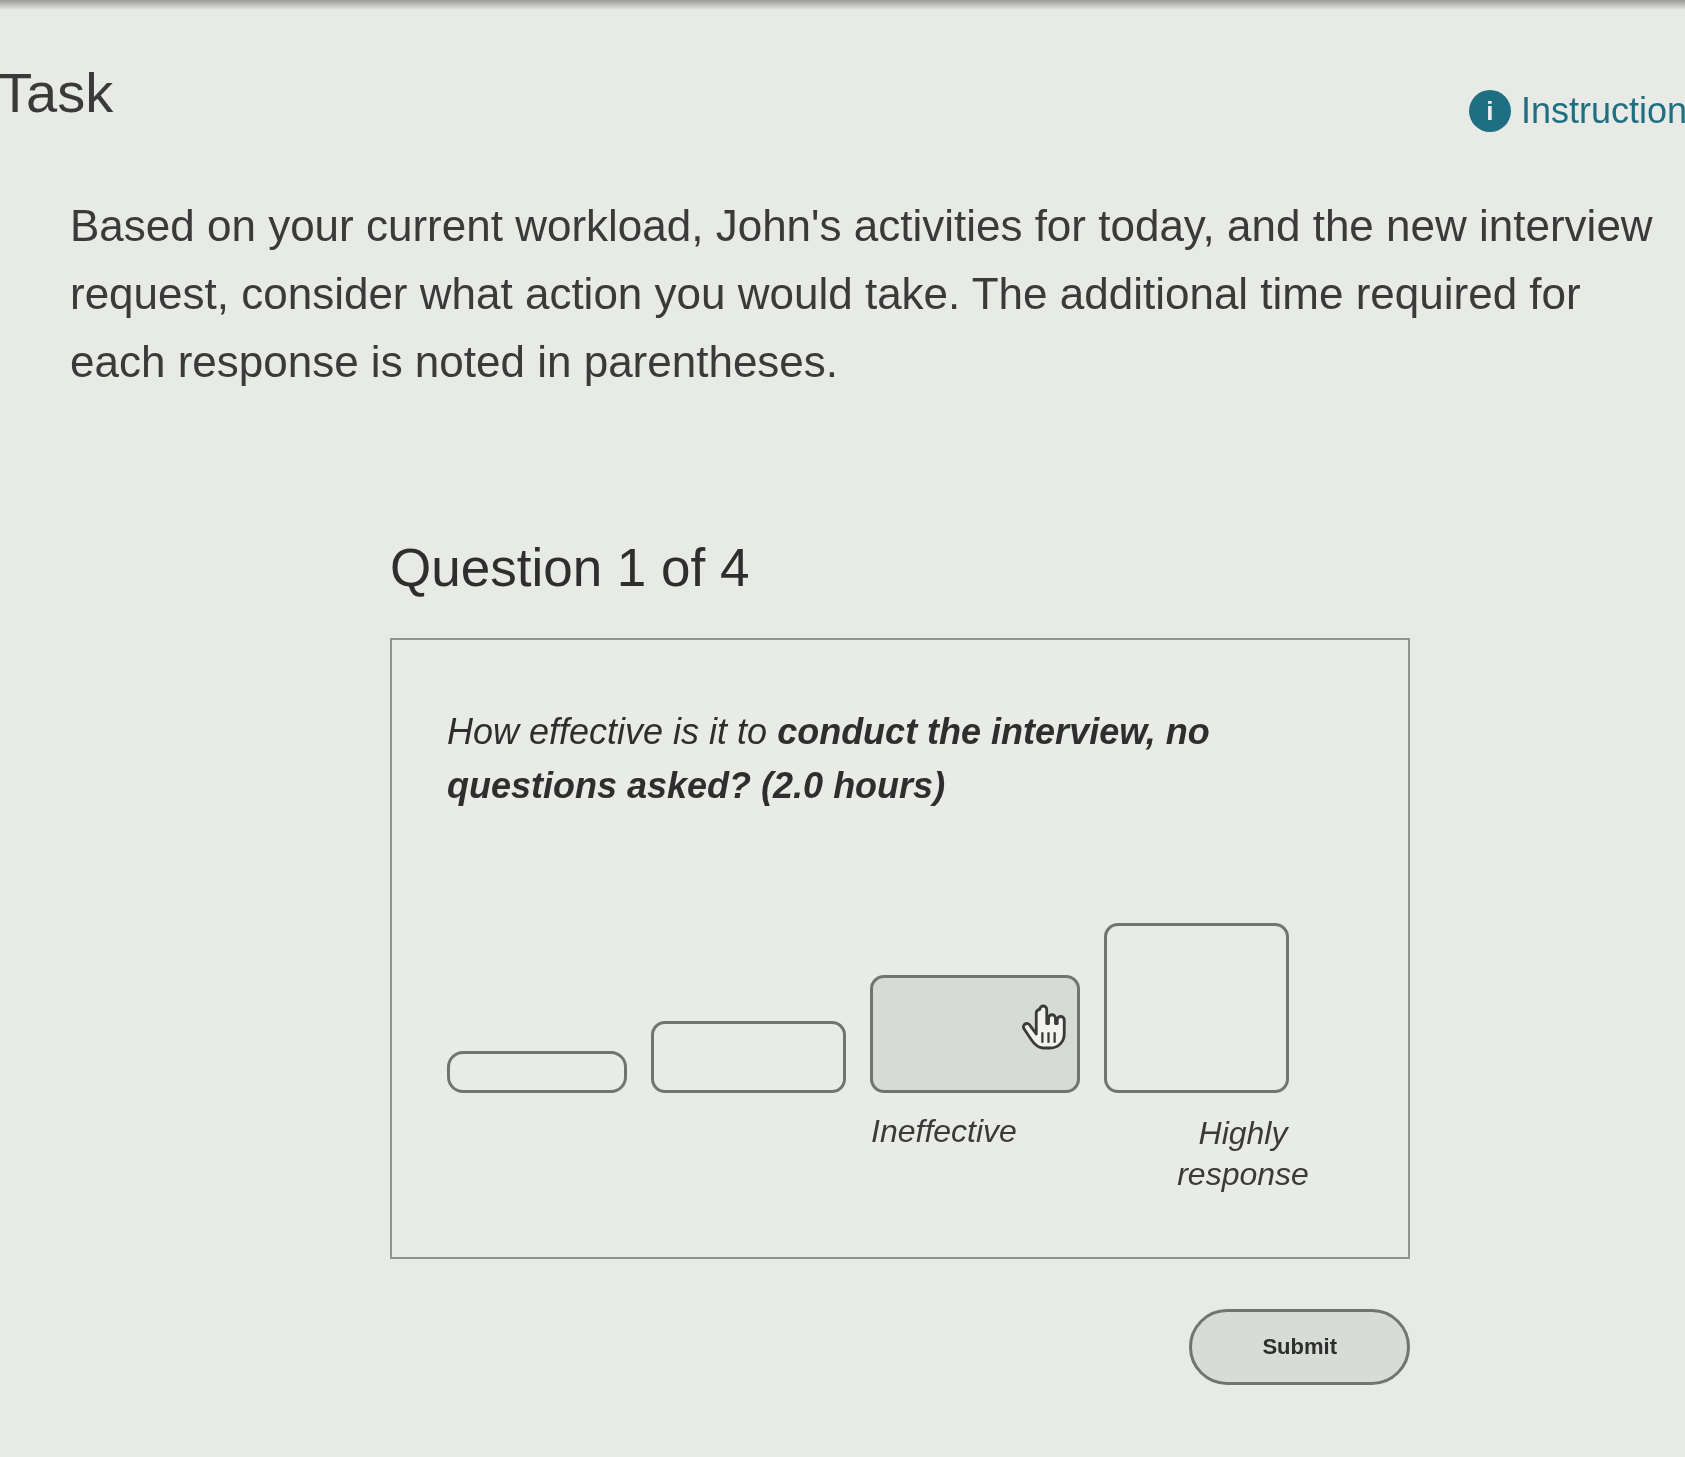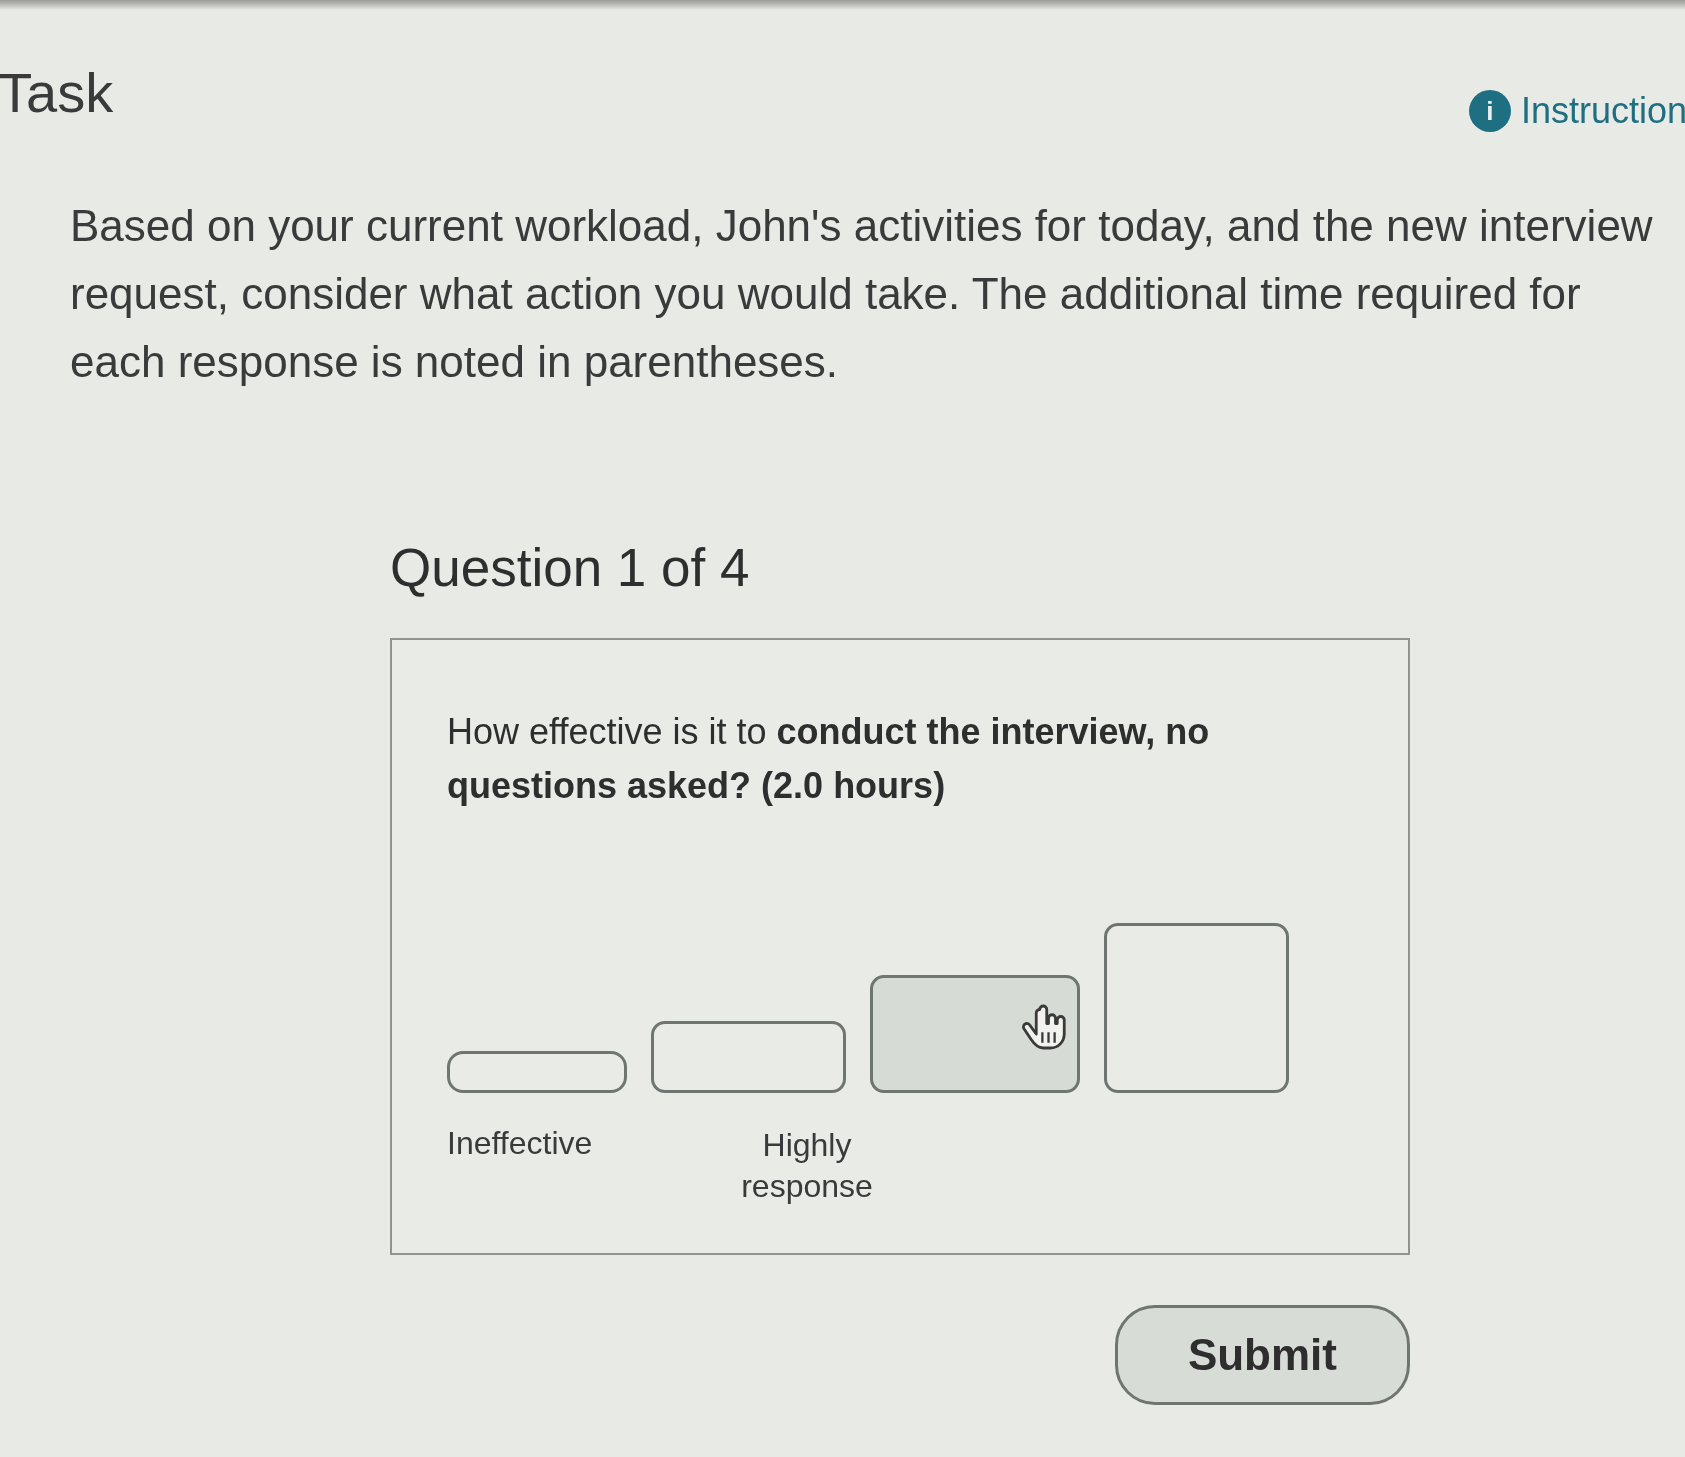--- a/index.html
+++ b/index.html
@@ -71,22 +71,23 @@
     width: 1020px;
   }
   .question-counter {
     font-size: 53px;
     font-weight: 400;
     color: #2e2e2e;
     margin-bottom: 40px;
   }
   .question-card {
     border: 2px solid #8f9490;
-    padding: 65px 55px 45px 55px;
+    padding: 65px 55px 61px 55px;
     background: rgba(255,255,255,0.05);
+    font-style: italic;
   }
   .question-text {
     font-size: 36px;
     line-height: 1.5;
     color: #2e2e2e;
   }
   .question-text .lead { font-weight: 400; }
   .question-text .bold { font-weight: 700; }
   .question-text .paren { font-weight: 700; }
   .scale {
@@ -101,24 +102,25 @@
     border-radius: 14px;
     background: transparent;
     cursor: pointer;
   }
   .opt-1 { width: 180px; height: 42px; border-radius: 16px; }
   .opt-2 { width: 195px; height: 72px; }
   .opt-3 { width: 210px; height: 118px; background: #d7dbd6; }
   .opt-4 { width: 185px; height: 170px; }
   .scale-labels {
     display: flex;
-    justify-content: flex-start;
-    margin-top: 32px;
+    justify-content: flex-end;
+    margin-top: 20px;
     font-size: 32px;
     color: #3a3a3a;
+    gap: 12px;
   }
   .label-left { text-align: left; width: 250px; }
   .label-right { text-align: center; width: 220px; line-height: 1.3; }
   .pointer-cursor {
     position: absolute;
     left: 570px;
     bottom: 38px;
     width: 56px;
     height: 56px;
     pointer-events: none;
@@ -126,21 +128,21 @@
   .submit-row {
     display: flex;
     justify-content: flex-end;
     margin-top: 50px;
   }
   .submit-btn {
     border: 3px solid #6f7672;
     border-radius: 40px;
     background: #d8dcd7;
     color: #2e2e2e;
-    font-size: 44px;
+    font-size: 22px;
     font-weight: 600;
     padding: 22px 70px;
     cursor: pointer;
   }
 </style>
 </head>
 <body>
 
 <div class="top-rule"></div>
 

